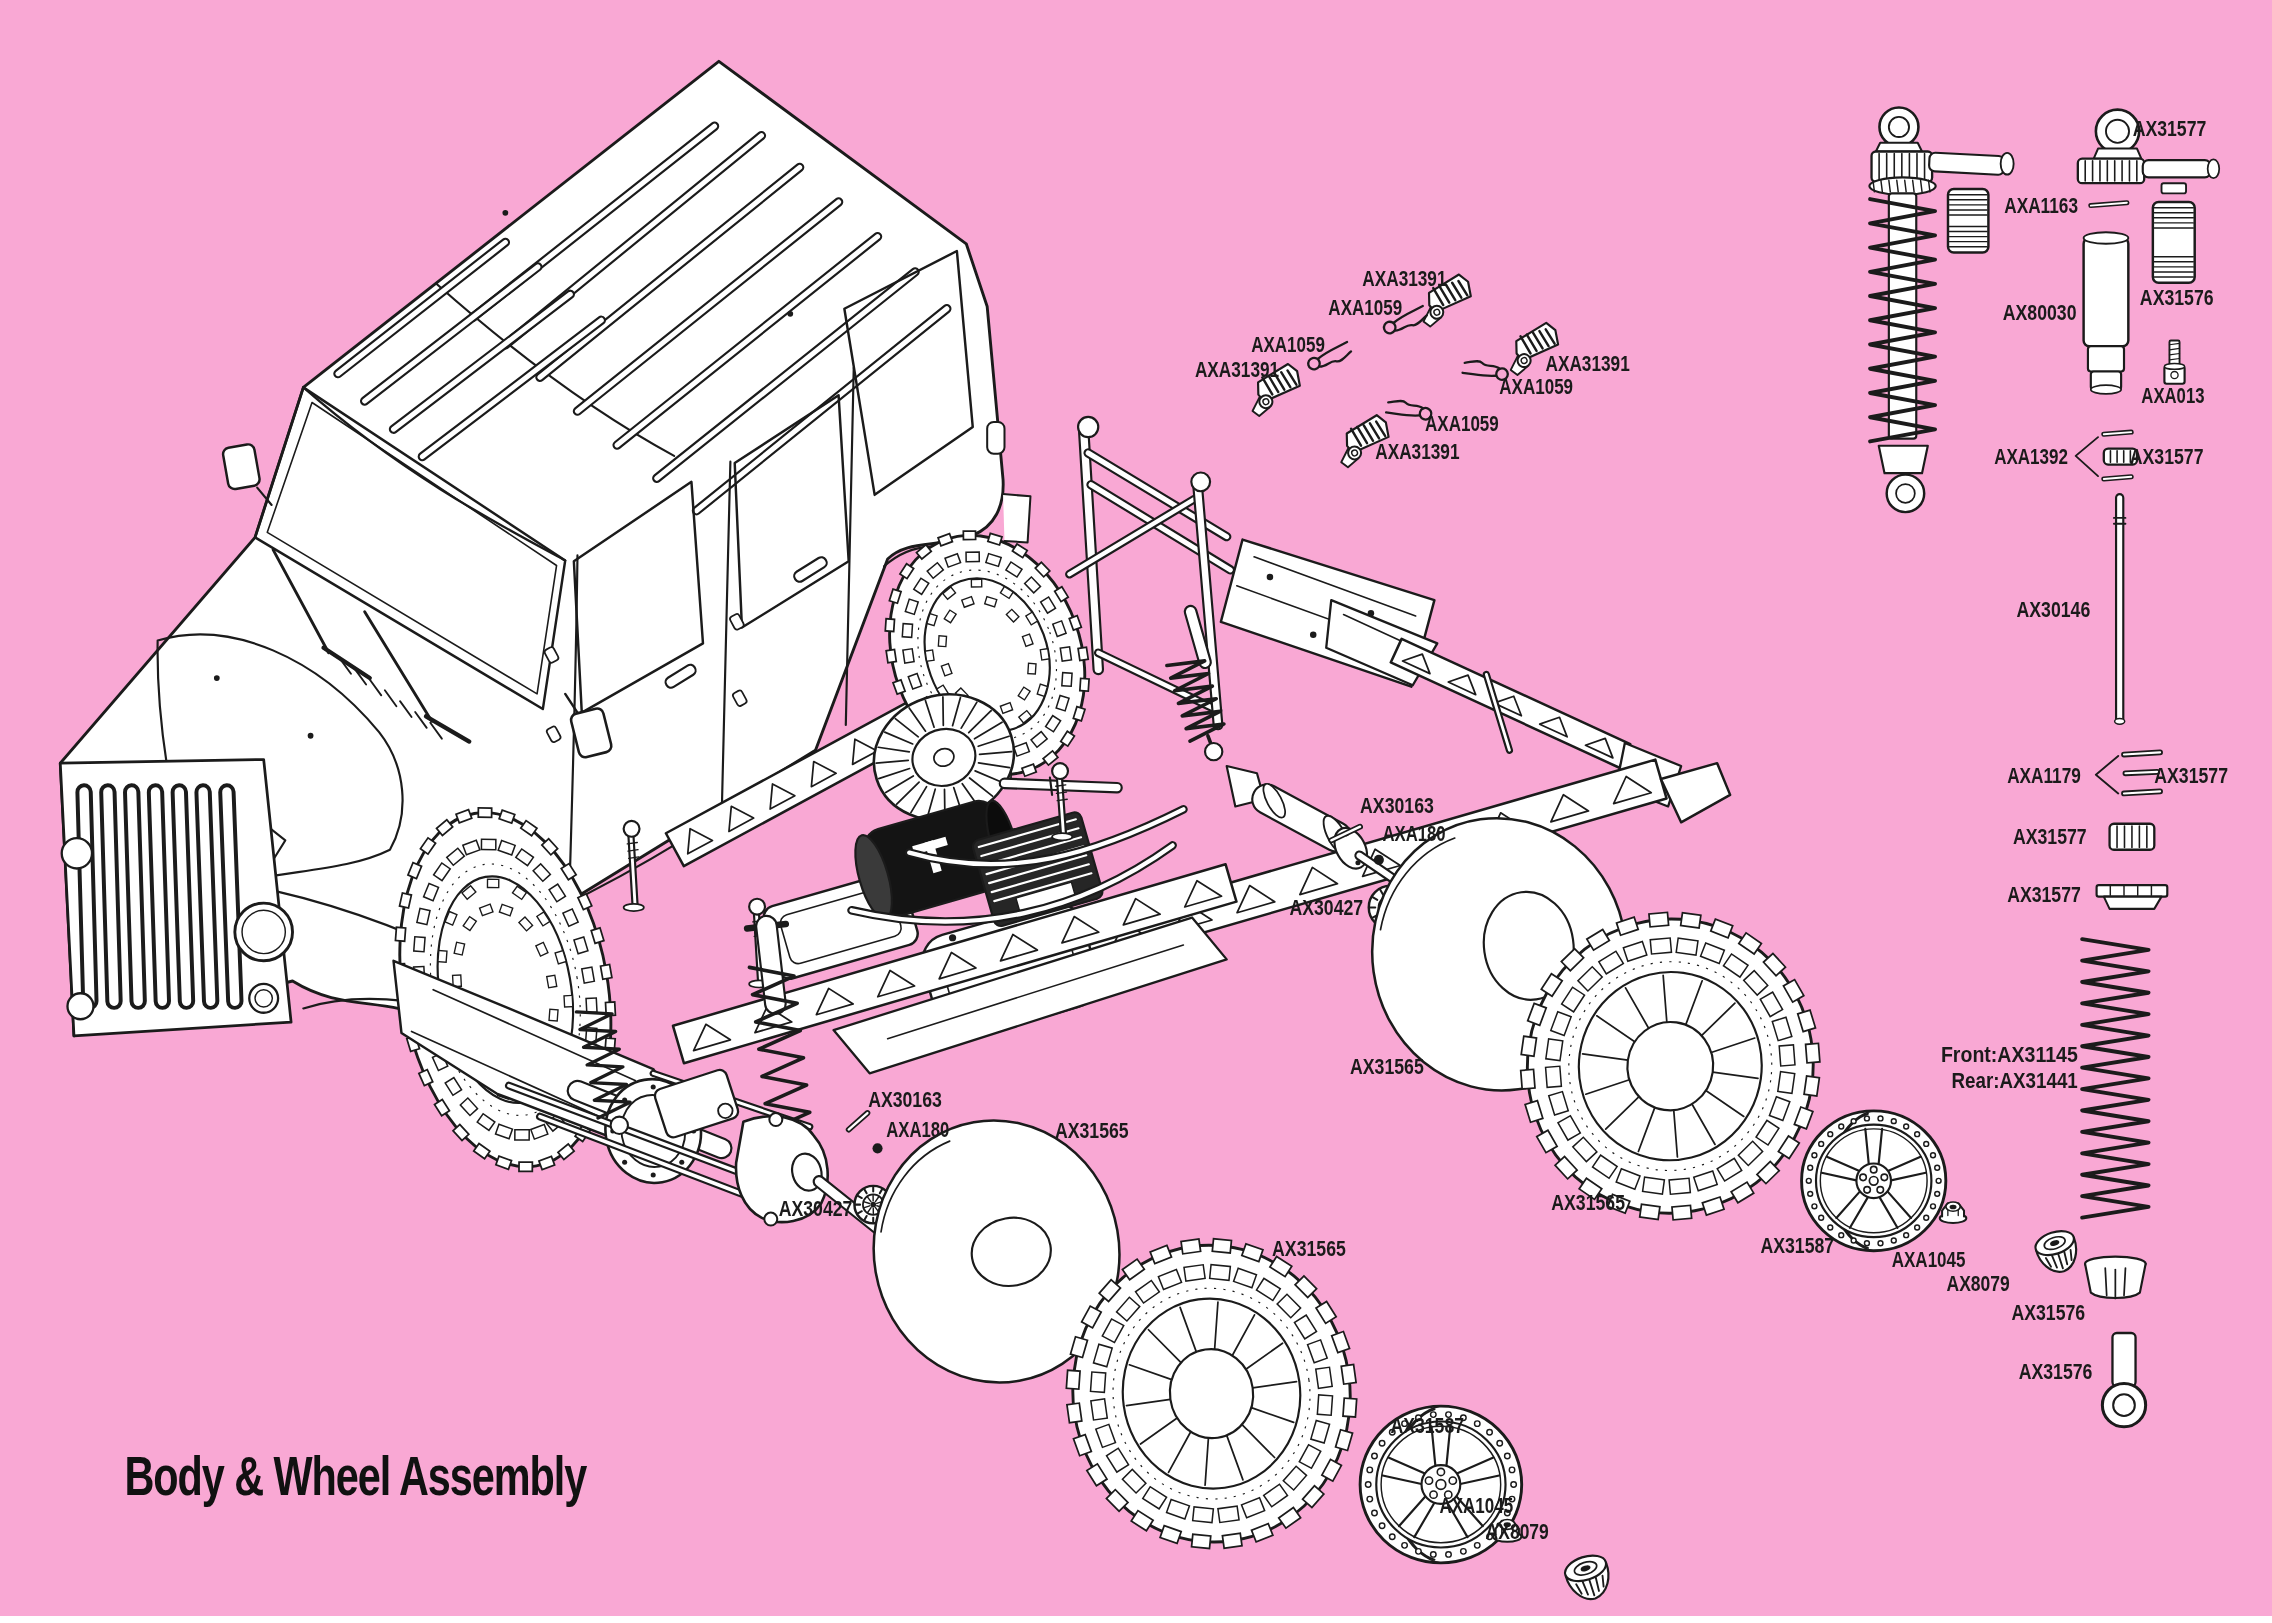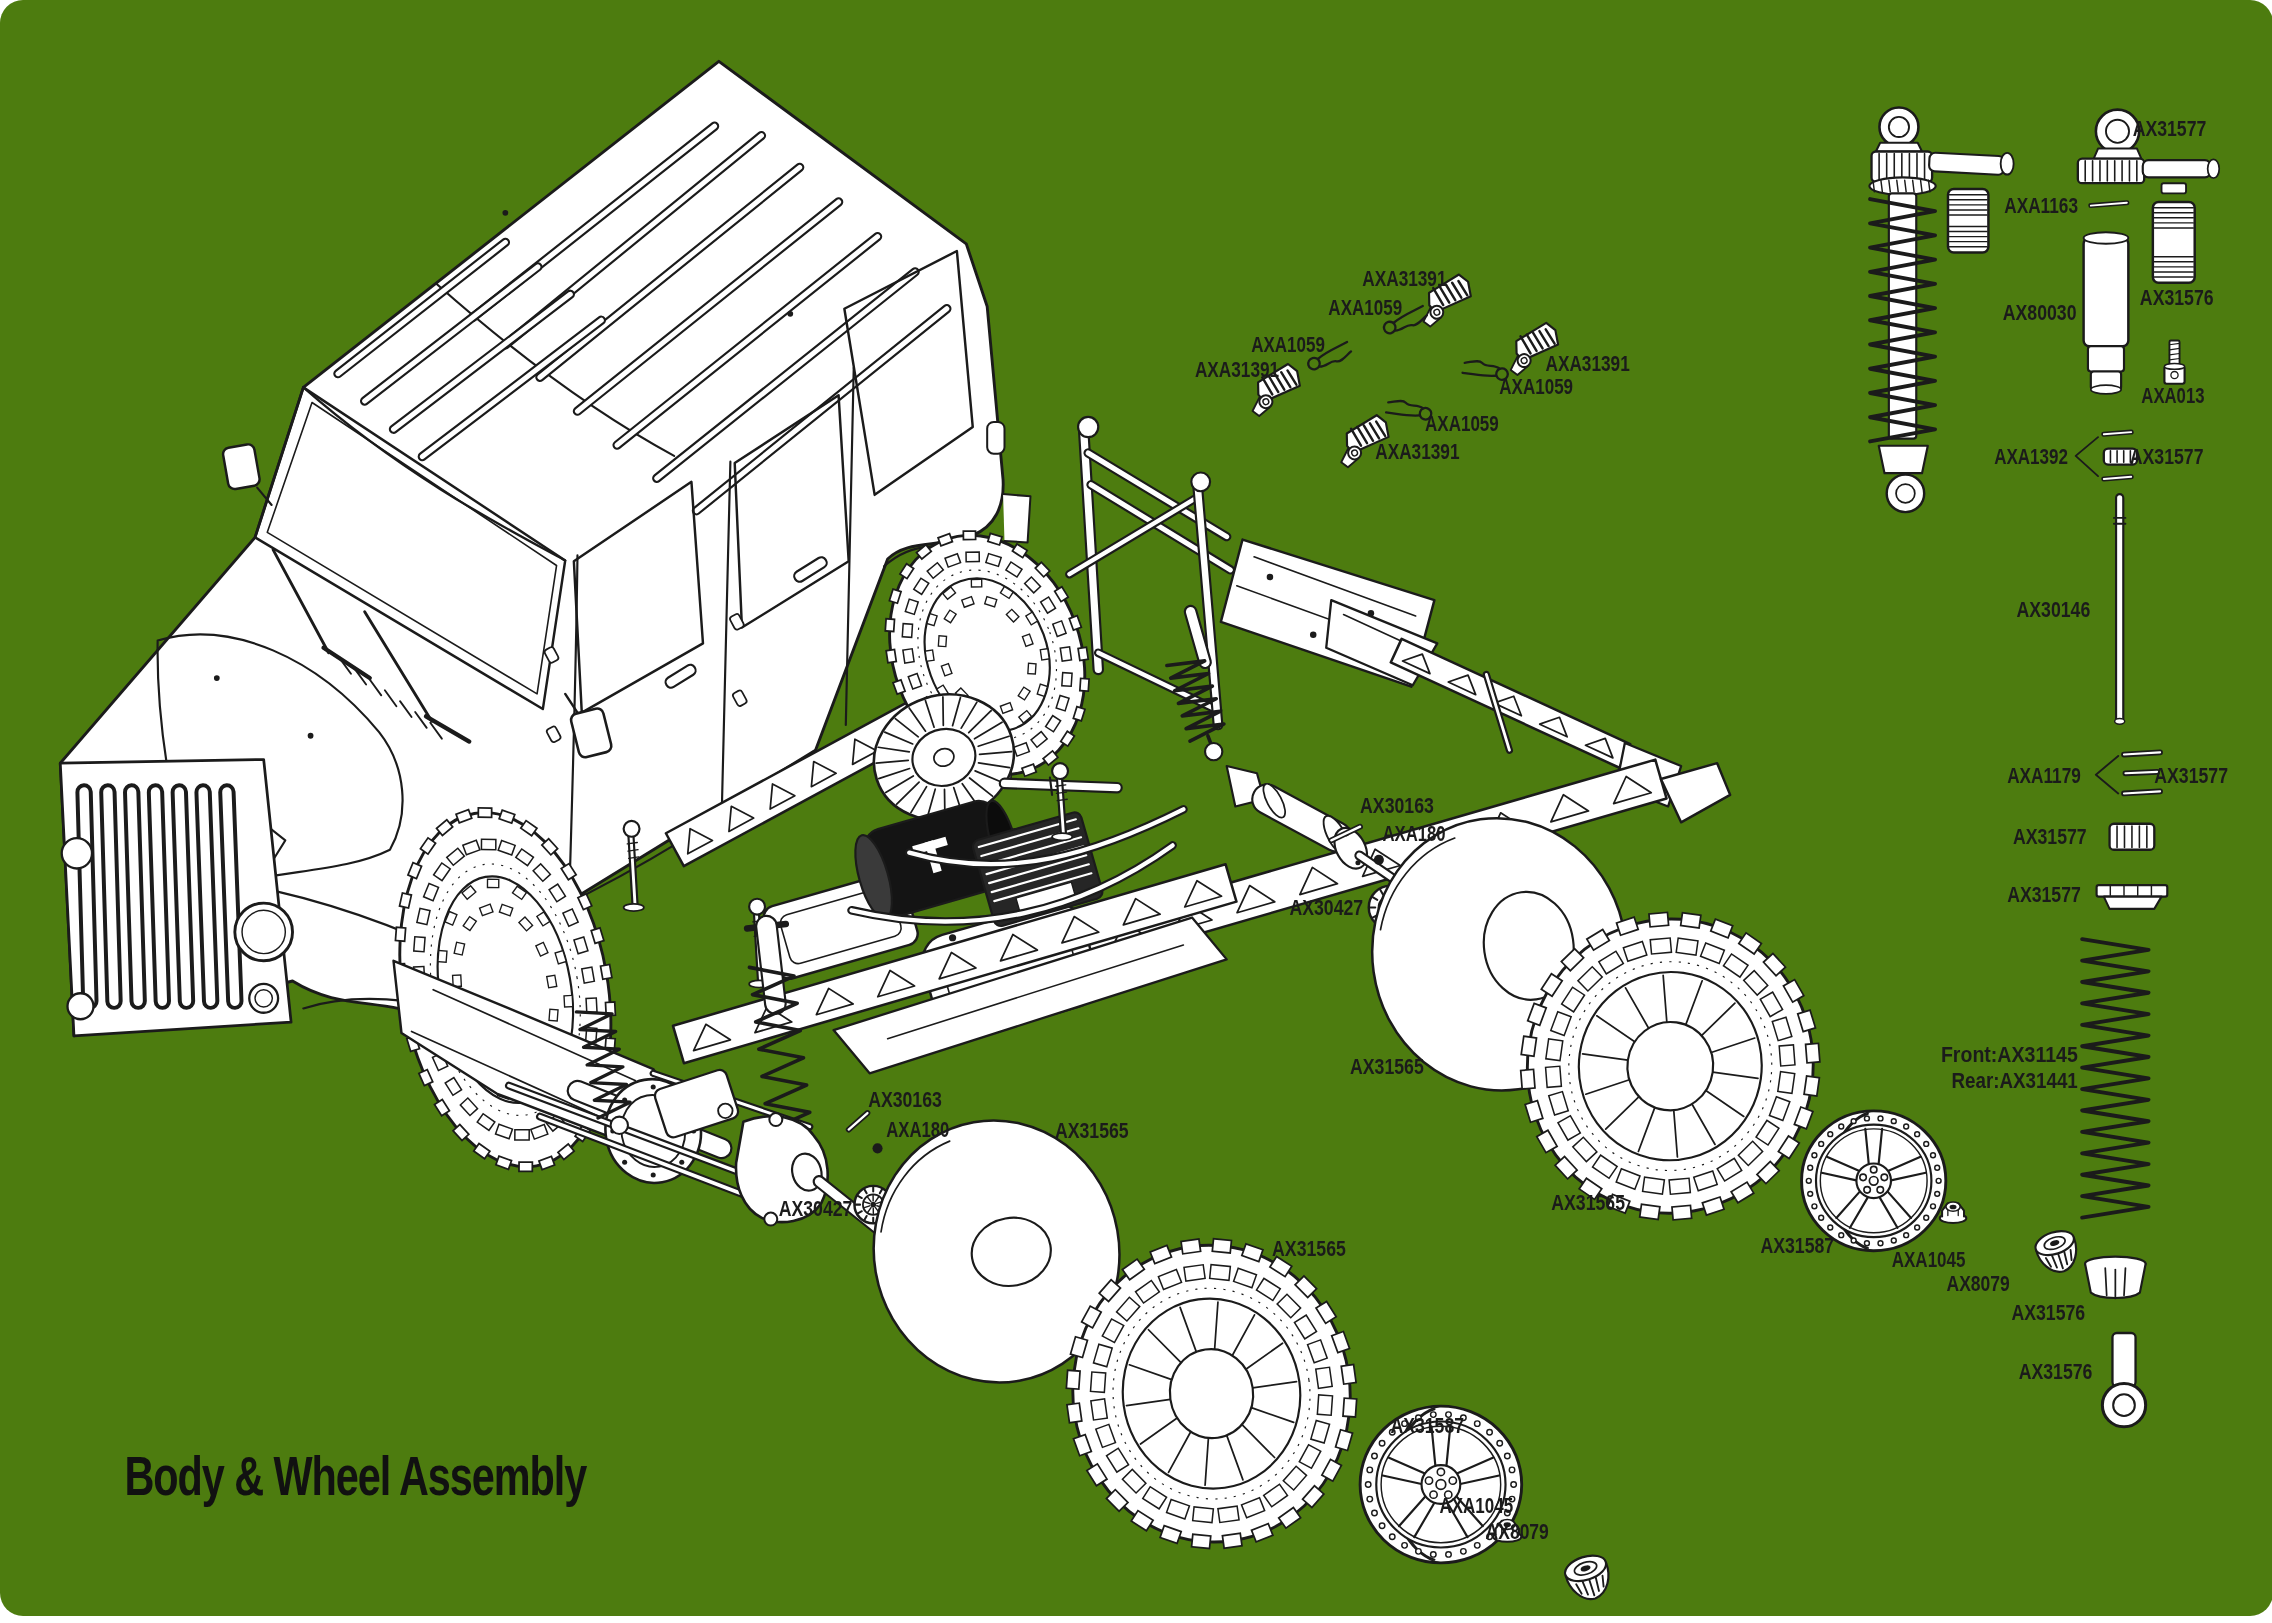--- a/index.html
+++ b/index.html
@@ -1,16 +1,16 @@
 <!DOCTYPE html>
 <html style="font-size:11.5px"><head>
 <meta charset="utf-8">
 <style>
   html,body{margin:0;padding:0;background:#ffffff;}
-  .stage{position:relative;width:2273px;height:1616px;background:#4d7c0f;overflow:hidden;border-radius:23px;}
+  .stage{position:relative;width:2273px;height:1616px;background:#f9a8d4;overflow:hidden;}
   svg{position:absolute;left:0;top:0;}
   #title-text{font-family:"Liberation Sans","DejaVu Sans",sans-serif;font-weight:700;font-size:78px;letter-spacing:-2px;fill:#111;}
   text.plabel{font-family:"Liberation Sans","DejaVu Sans",sans-serif;font-weight:700;fill:#1b1b1b;}
 </style>
 </head>
 <body>
 
 <div class="stage">
   <svg id="stage-svg" width="2273" height="1623" viewBox="0 0 3150 2250">
     <g id="art">

